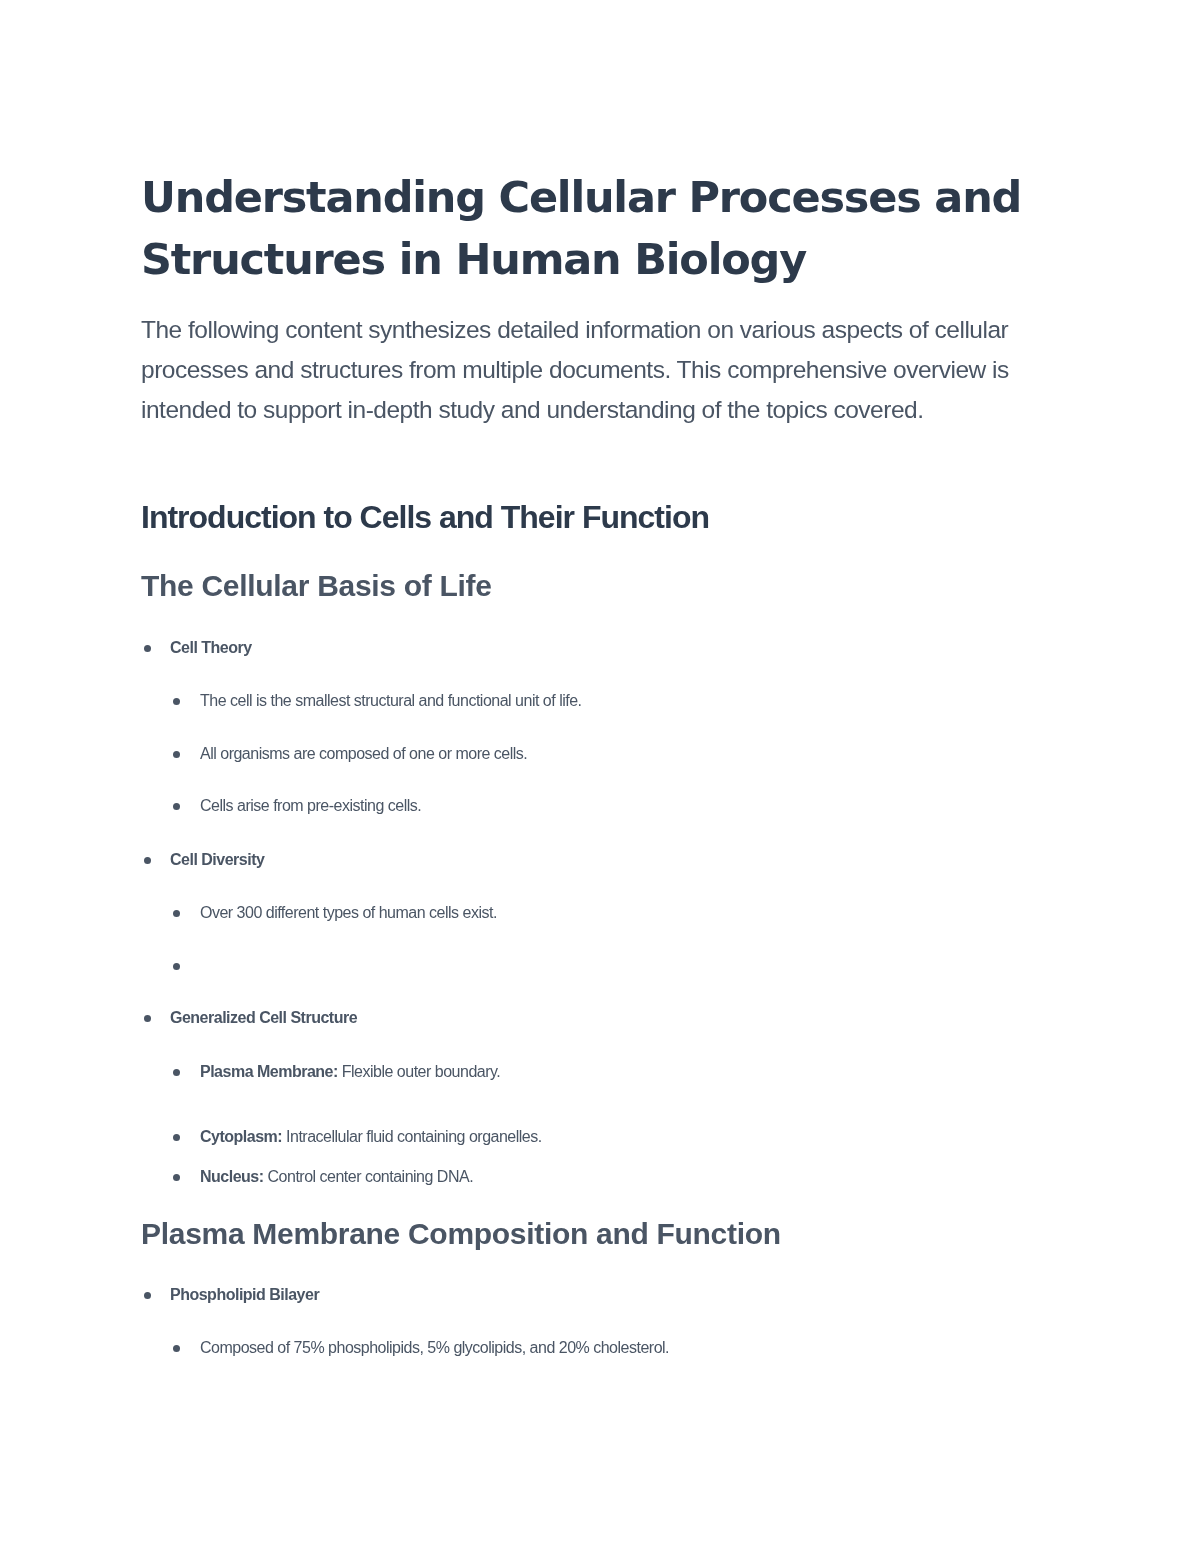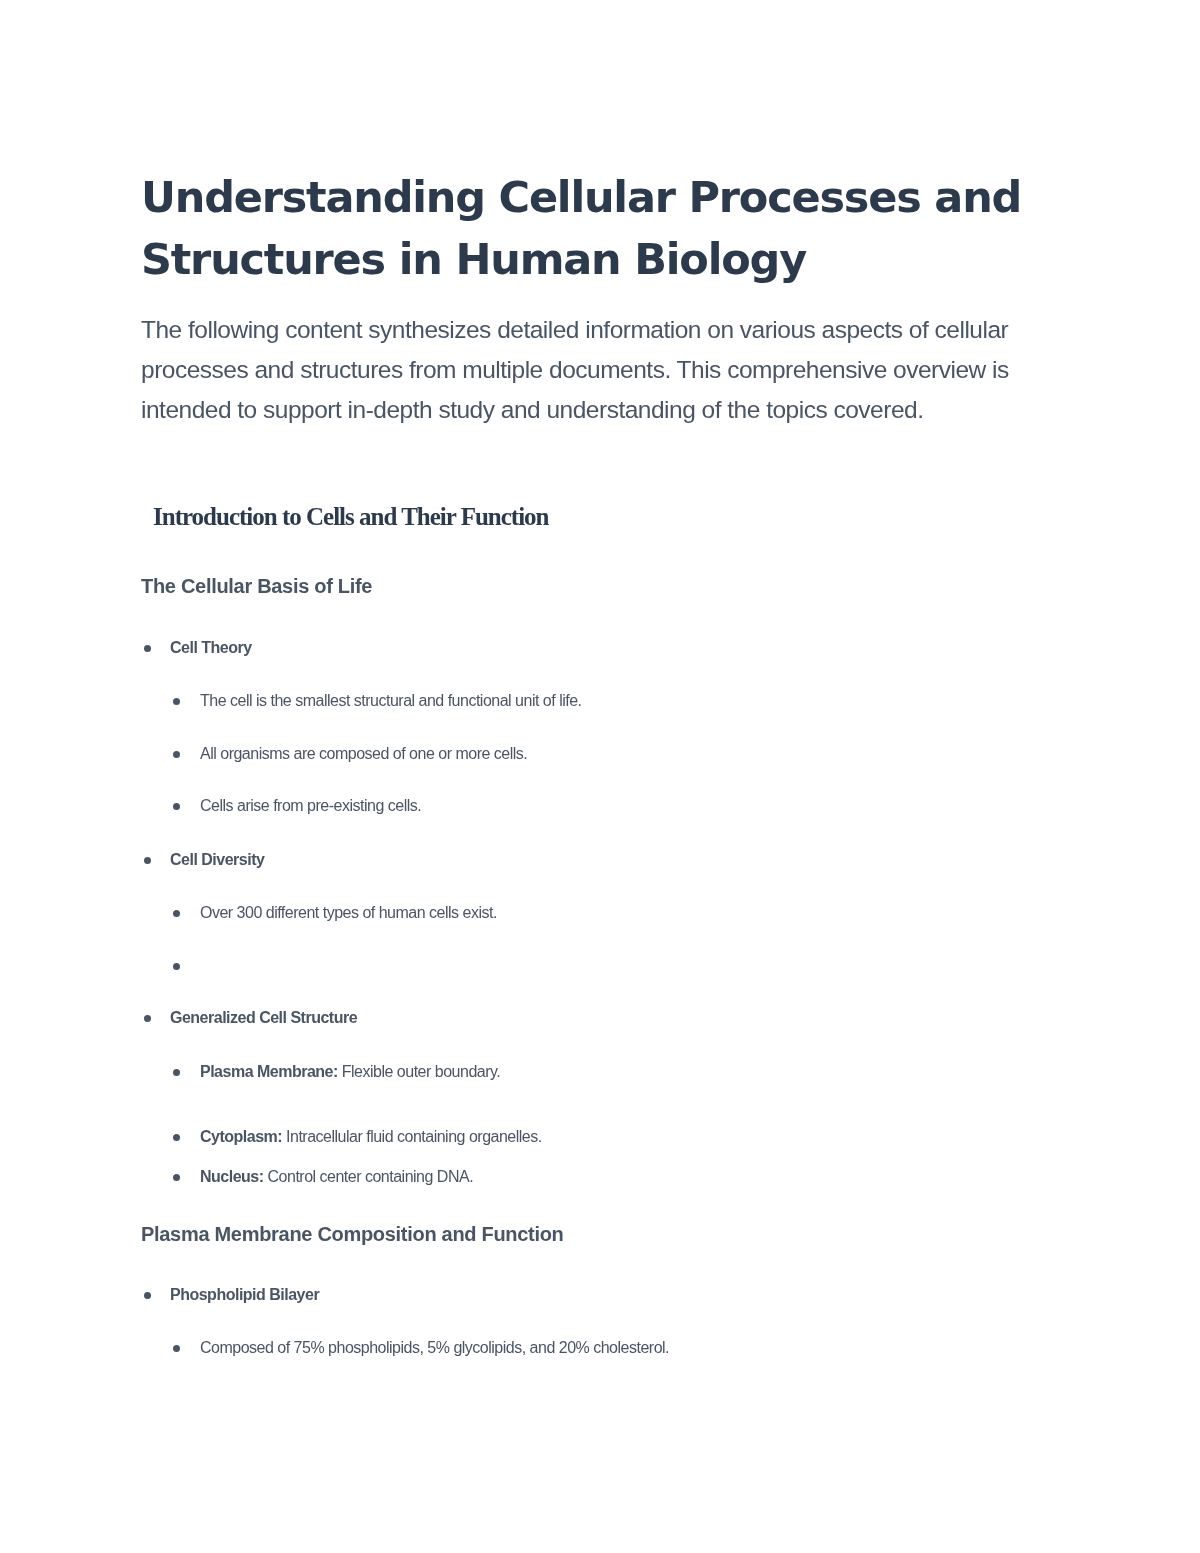--- a/index.html
+++ b/index.html
@@ -10,29 +10,29 @@
       font-family: "DejaVu Sans", sans-serif; font-weight: bold;
       font-size: 43px; line-height: 62px; color: #2d3a4b; margin: 0;
       letter-spacing: -1.2px;
     }
     .intro {
       position: absolute; left: 0; top: 310px; width: 930px;
       font-family: "Liberation Sans", sans-serif; font-size: 24.5px;
       line-height: 40px; color: #4a5564; margin: 0; letter-spacing: -0.5px;
     }
     .h2 {
-      position: absolute; left: 12px; top: 494px;
-      font-family: Liberation Serif, serif; font-weight: bold;
-      font-size: 25px; line-height: 46px; color: #2d3a4b; margin: 0;
+      position: absolute; left: 0; top: 494px;
+      font-family: Liberation Sans, sans-serif; font-weight: bold;
+      font-size: 32px; line-height: 46px; color: #2d3a4b; margin: 0;
       letter-spacing: -1px;
     }
     .h3 {
       position: absolute; left: 0;
       font-family: "Liberation Sans", sans-serif;
-      font-size: 20px; line-height: 40px; color: #4a5564; margin: 0;
+      font-size: 30px; line-height: 40px; color: #4a5564; margin: 0;
       letter-spacing: -0.3px;
     }
     .li {
       position: absolute; font-family: "Liberation Sans", sans-serif;
       font-size: 16px; line-height: 34px; color: #4a5564; white-space: nowrap;
       letter-spacing: -0.5px;
     }
     .li .bullet {
       position: absolute; width: 7px; height: 7px; border-radius: 50%;
       background: #4a5564; top: 14px;

